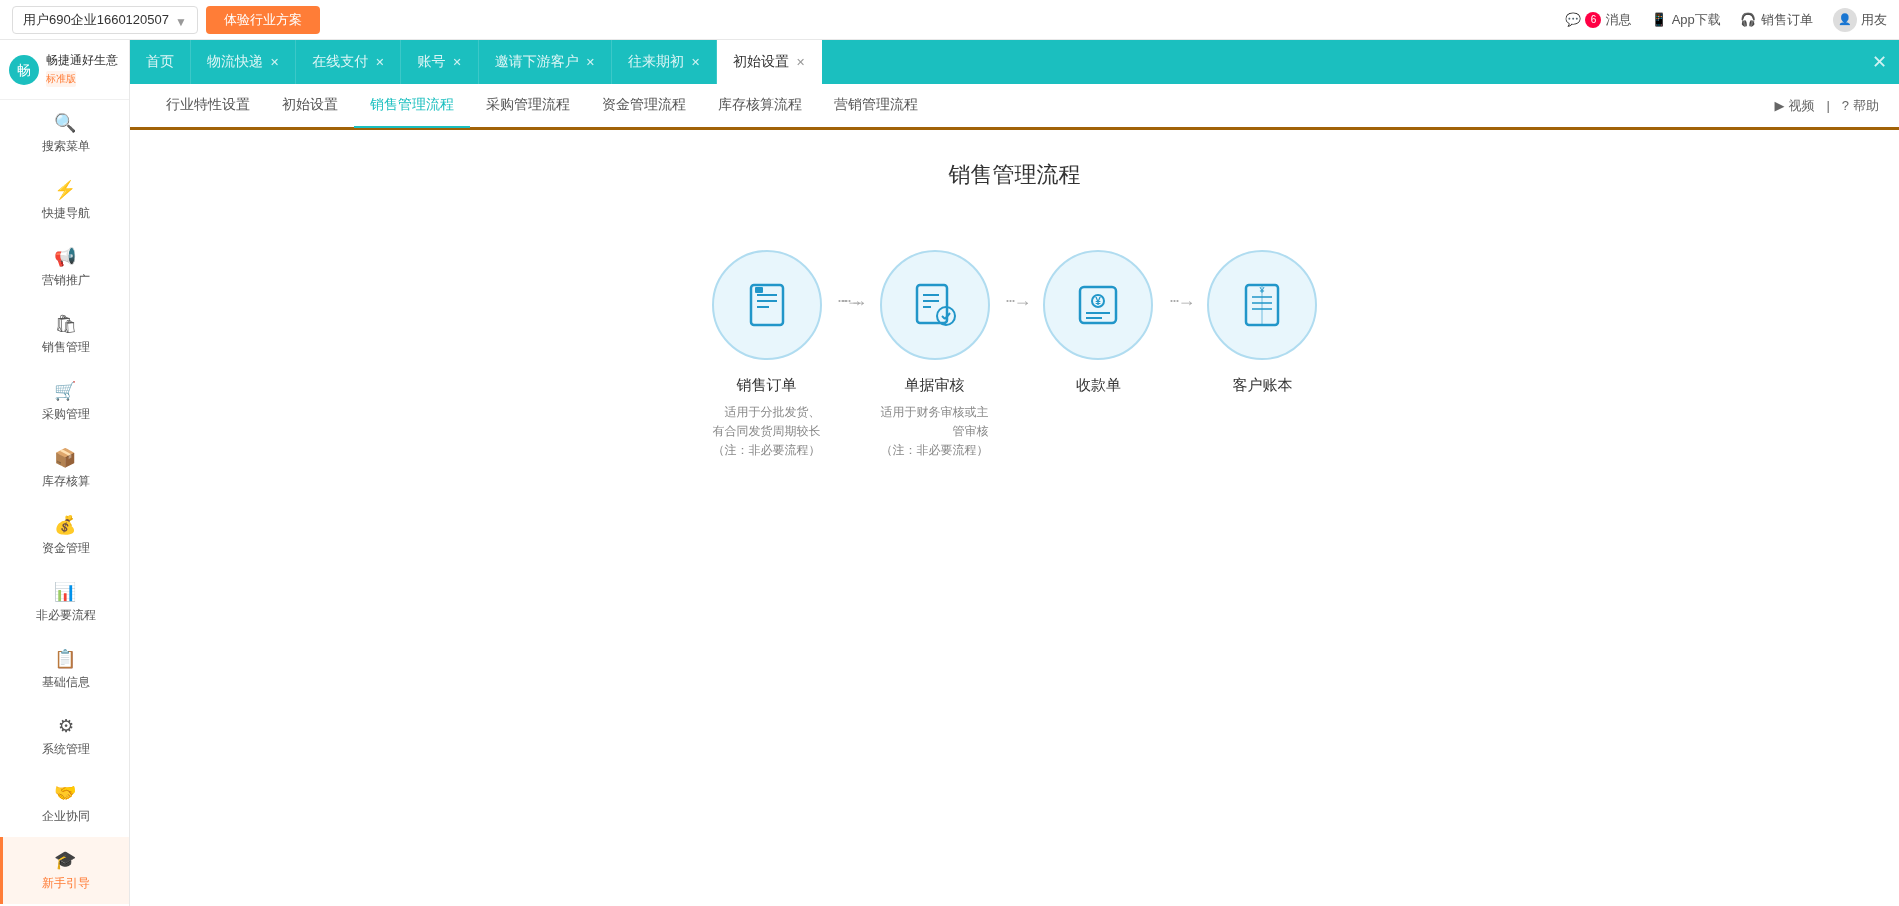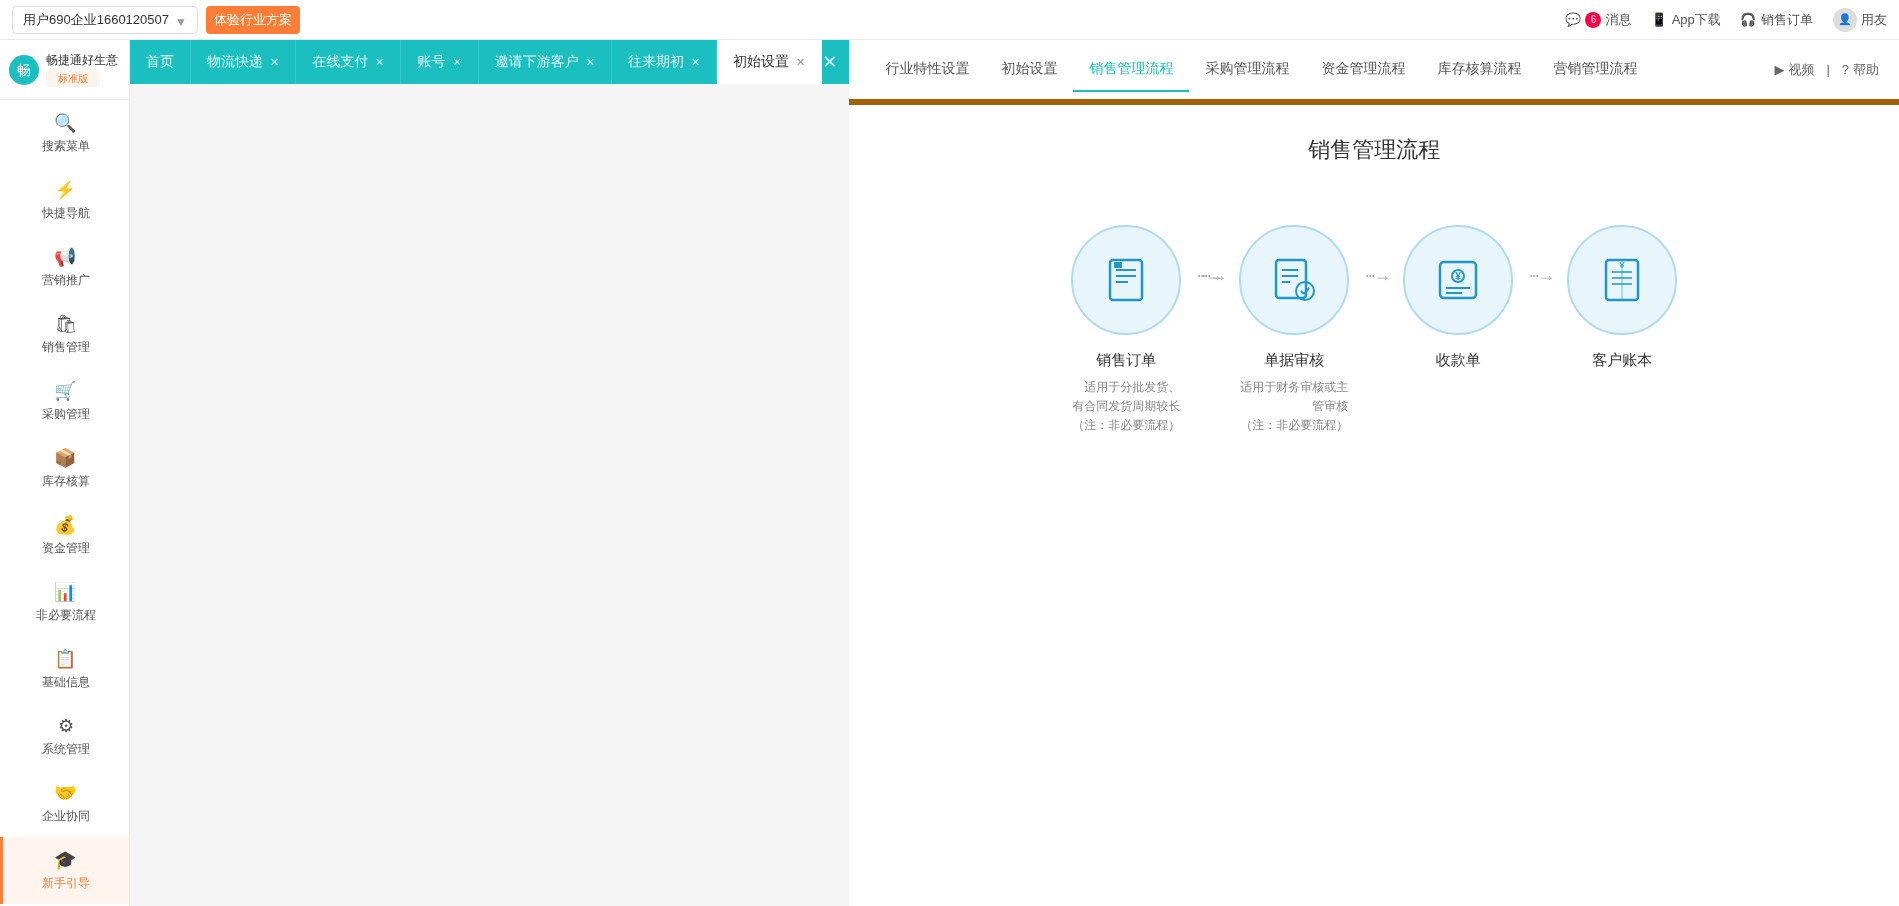--- a/index.html
+++ b/index.html
@@ -16,21 +16,21 @@
       border-bottom: 1px solid #e8e8e8;
       flex-shrink: 0;
     }
     .top-header-left { display: flex; align-items: center; gap: 8px; }
     .user-selector {
       display: flex; align-items: flex-end; gap: 6px;
       border: 1px solid #ddd; border-radius: 4px; padding: 4px 10px; background: #fff; cursor: pointer; font-size: 13px; color: #333;
     }
     .user-selector .arrow { color: #999; font-size: 12px; }
     .trial-btn {
-      background: #ff7d37; color: #fff; border: none; border-radius: 4px; padding: 5px 8px; cursor: pointer; font-size: 13px;
+      background: #ff7d37; color: #fff; border: none; border-radius: 4px; padding: 5px 18px; cursor: pointer; font-size: 13px;
     }
     .top-header-right { display: flex; align-items: center; gap: 20px; color: #555; font-size: 13px; }
     .top-header-right .item { display: flex; align-items: center; gap: 4px; cursor: pointer; }
     .avatar { width: 24px; height: 24px; border-radius: 50%; background: #ddd; display: flex; align-items: center; justify-content: center; font-size: 11px; color: #666; }
 
     
     .main-layout { display: flex; flex: 1; overflow: hidden; }
 
     
     .sidebar {
@@ -86,22 +86,22 @@
       display: flex;
       flex-direction: column;
       overflow: hidden;
       background: #fff;
     }
 
     
     .sub-tabs {
       display: flex;
       align-items: center;
-      border-bottom: 6px solid #a16207;
-      padding: 8px 20px;
+      border-bottom: 3px solid #a16207;
+      padding: 0 20px;
       background: #fff;
       flex-shrink: 0;
       position: relative;
     }
     .sub-tab {
       padding: 12px 16px;
       cursor: pointer;
       color: #555;
       font-size: 14px;
       border-bottom: 2px solid transparent;
@@ -211,21 +211,21 @@
   <div class="sidebar">
     <div class="sidebar-logo">
       <div class="logo-icon">
         <svg viewBox="0 0 32 32" width="32" height="32">
           <circle cx="16" cy="16" r="15" fill="#1bbfbf"></circle>
           <text x="16" y="21" text-anchor="middle" fill="white" font-size="14">畅</text>
         </svg>
       </div>
       <div>
         <div style="font-size:12px;color:#333;font-weight:500;">畅捷通好生意</div>
-        <div style="font-size:10px;color:#ff7d37;background:#fff3ec;border-radius:2px;padding:1px 12px;display:inline-block;margin-top:2px;">标准版</div>
+        <div style="font-size:10px;color:#ff7d37;background:#fff3ec;border-radius:2px;padding:1px 0;display:inline-block;margin-top:2px;">标准版</div>
       </div>
     </div>
 
     <div class="sidebar-item">
       <span class="icon">🔍</span>
       <span class="label">搜索菜单</span>
     </div>
     <div class="sidebar-item">
       <span class="icon">⚡</span>
       <span class="label">快捷导航</span>
@@ -270,21 +270,21 @@
       <span class="icon">🎓</span>
       <span class="label">新手引导</span>
     </div>
     <div class="sidebar-item">
       
       
     </div>
 
   </div>
 
-  <div style="flex:1;display:flex;flex-direction:row;overflow:hidden;">
+  <div style="flex:1;display:flex;flex-direction:column;overflow:hidden;">
 
     <div class="nav-tabs-bar">
       <div class="nav-tab">
         <span>首页</span>
       </div>
       <div class="nav-tab">
         <span>物流快递</span>
         <span style="font-size:11px;color:rgba(255,255,255,0.8);margin-left:3px;">✕</span>
       </div>
       <div class="nav-tab">

